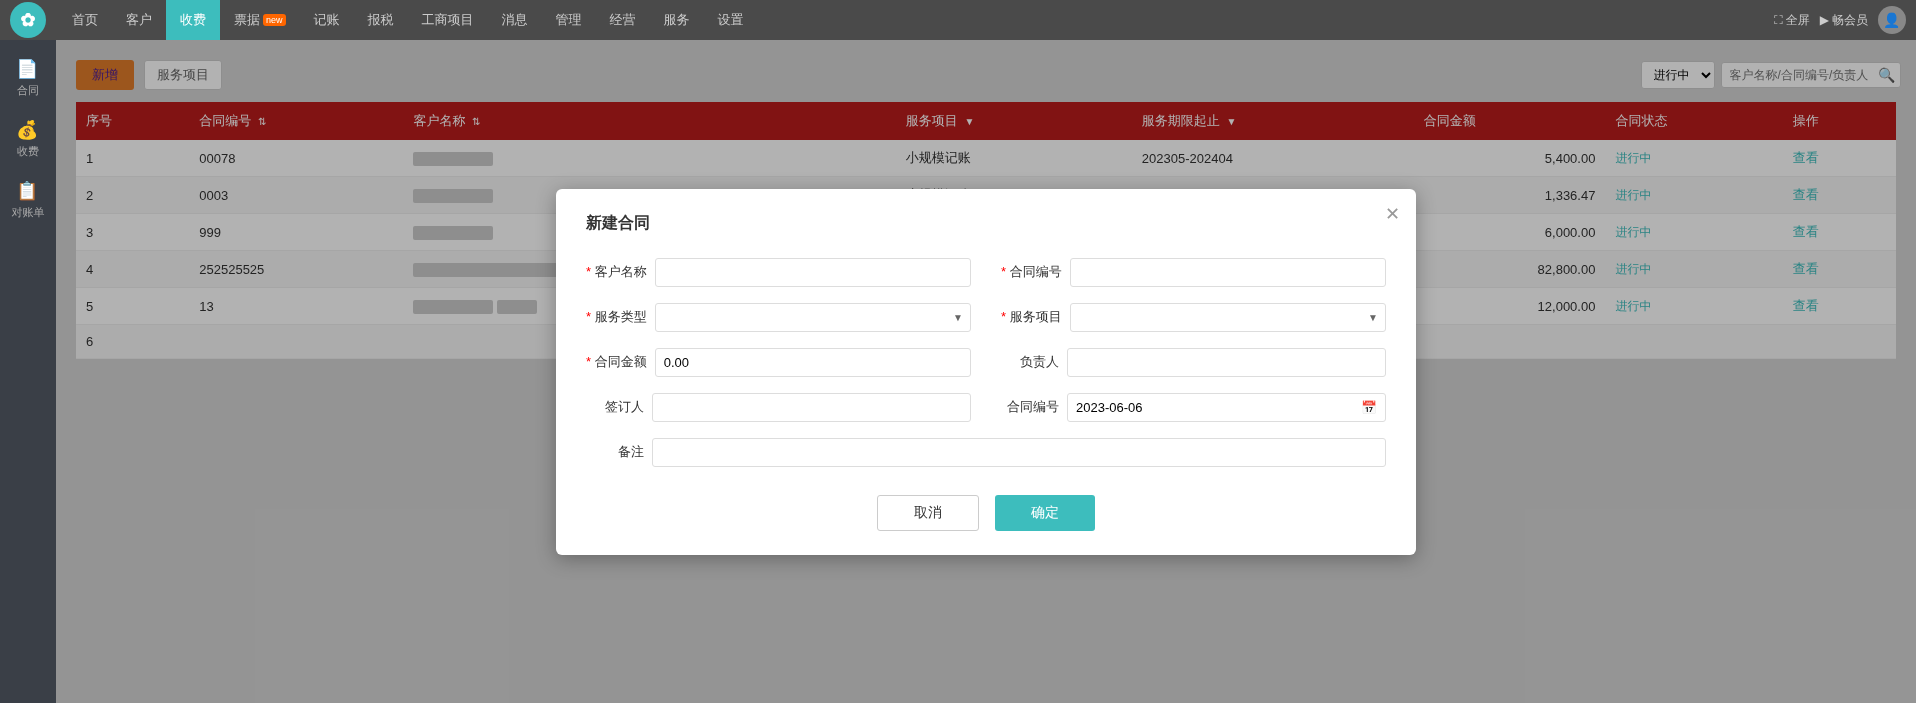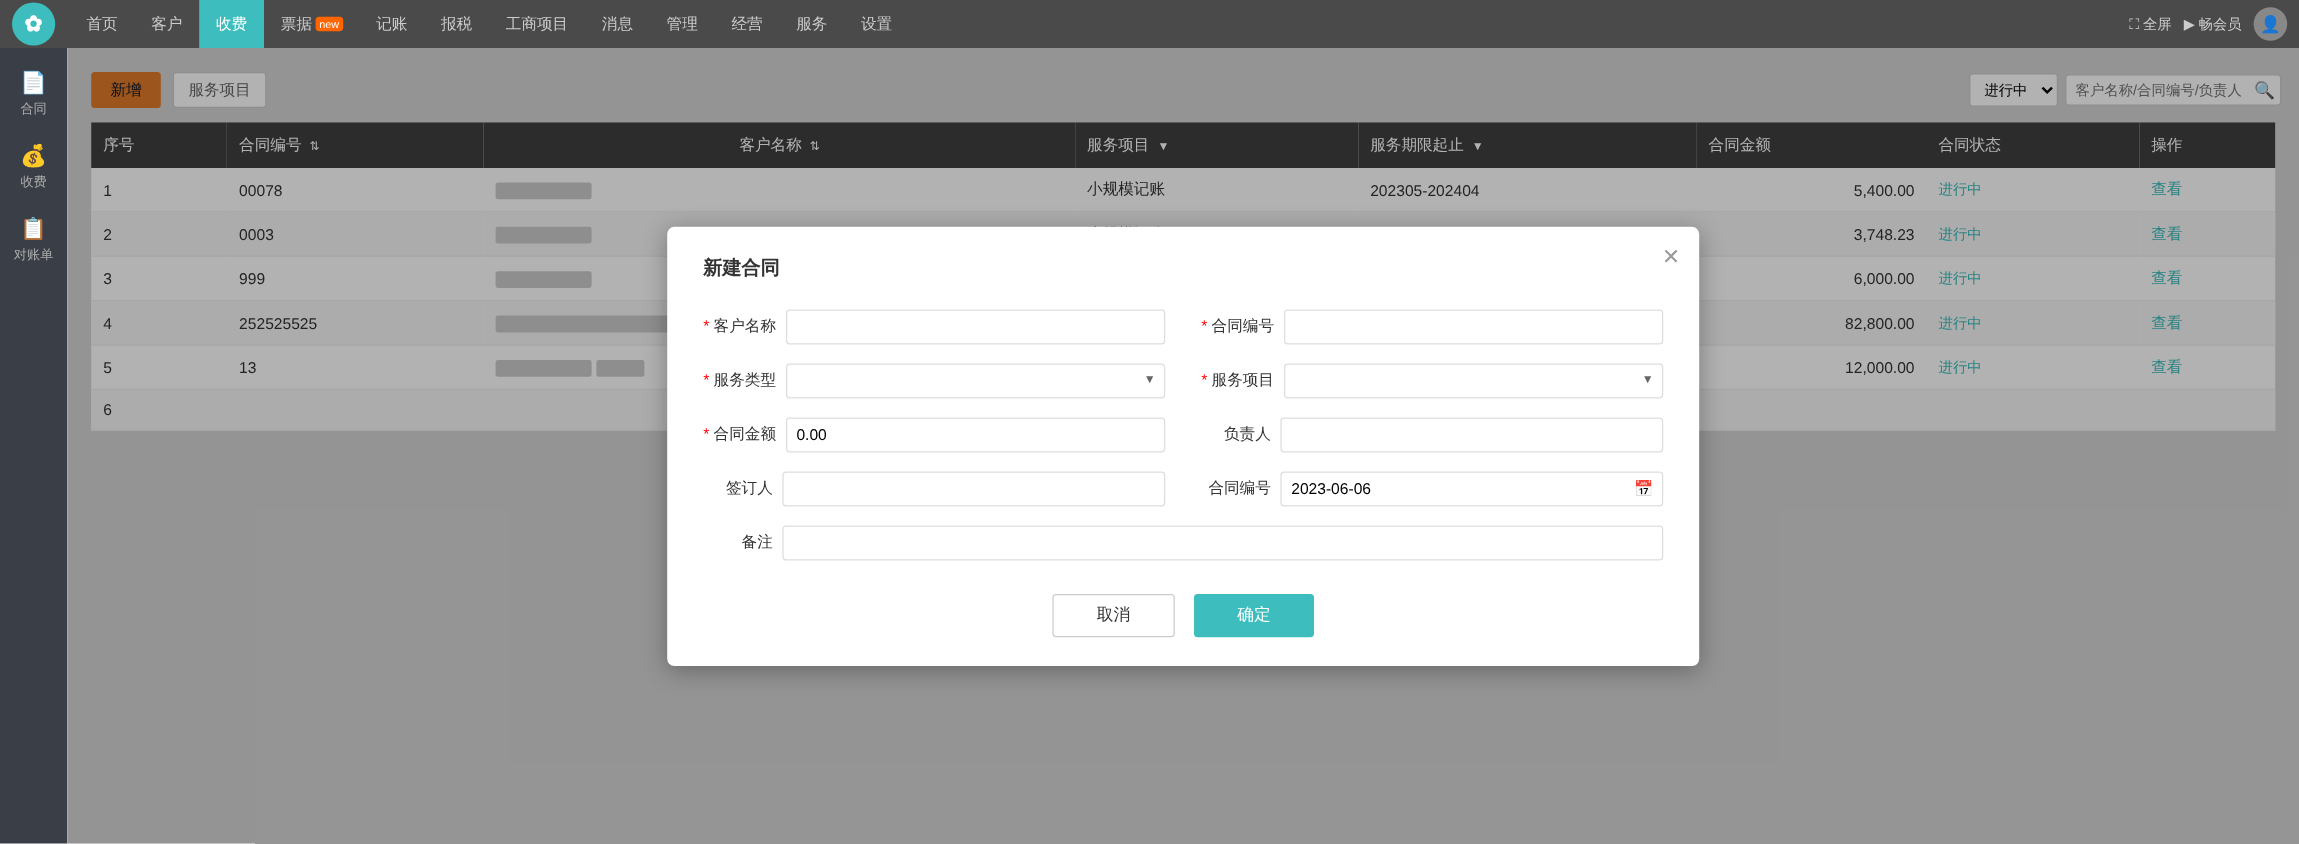--- a/index.html
+++ b/index.html
@@ -116,21 +116,21 @@
 
     
     .toolbar {
       display: flex;
       align-items: center;
       gap: 10px;
       margin-bottom: 12px;
     }
     .btn-new {
       background: #e07b2a;
-      color: #0f172a;
+      color: #4c1d95;
       border: none;
       padding: 6px 16px;
       border-radius: 3px;
       cursor: pointer;
       font-size: 13px;
     }
     .service-label {
       background: white;
       border: 1px solid #ccc;
       padding: 5px 12px;
@@ -169,21 +169,21 @@
       margin-left: -28px;
     }
 
     
     .data-table {
       width: 100%;
       border-collapse: collapse;
       background: white;
     }
     .data-table thead tr {
-      background: #404040;
+      background: #b91c1c;
       color: white;
       margin-top: 40px;
     }
     .data-table thead th {
       padding: 10px 10px;
       text-align: left;
       font-weight: normal;
       font-size: 13px;
       white-space: nowrap;
     }
@@ -422,21 +422,21 @@
         <input class="search-input" type="text" placeholder="客户名称/合同编号/负责人" style="">
         <button class="search-btn">🔍</button>
       </div>
     </div>
 
     <table class="data-table">
       <thead>
         <tr>
           <th>序号</th>
           <th>合同编号 <span class="sort-arrow">⇅</span></th>
-          <th style="min-width:180px;text-align:center;">客户名称 <span class="sort-arrow">⇅</span></th>
+          <th style="min-width:180px;">客户名称 <span class="sort-arrow">⇅</span></th>
           <th>服务项目 <span class="sort-arrow">▼</span></th>
           <th>服务期限起止 <span class="sort-arrow">▼</span></th>
           <th>合同金额</th>
           <th>合同状态</th>
           <th>操作</th>
         </tr>
       </thead>
       <tbody>
         <tr class="table-row">
           <td>1</td>
@@ -447,21 +447,21 @@
           <td class="right">5,400.00</td>
           <td><span class="status-badge">进行中</span></td>
           <td><a class="action-link">查看</a></td>
         </tr>
         <tr class="table-row">
           <td>2</td>
           <td>0003</td>
           <td><span class="blurred-text">&nbsp;&nbsp;&nbsp;&nbsp;&nbsp;&nbsp;&nbsp;&nbsp;&nbsp;&nbsp;</span></td>
           <td>小规模记账</td>
           <td>202305-202404</td>
-          <td class="right">3,748.23</td>
+          <td class="right">1,336.47</td>
           <td><span class="status-badge">进行中</span></td>
           <td><a class="action-link">查看</a></td>
         </tr>
         <tr class="table-row">
           <td>3</td>
           <td>999</td>
           <td><span class="blurred-text">&nbsp;&nbsp;&nbsp;&nbsp;&nbsp;&nbsp;&nbsp;&nbsp;&nbsp;&nbsp;</span></td>
           <td>小规模记账</td>
           <td>202305-202404</td>
           <td class="right">6,000.00</td>

